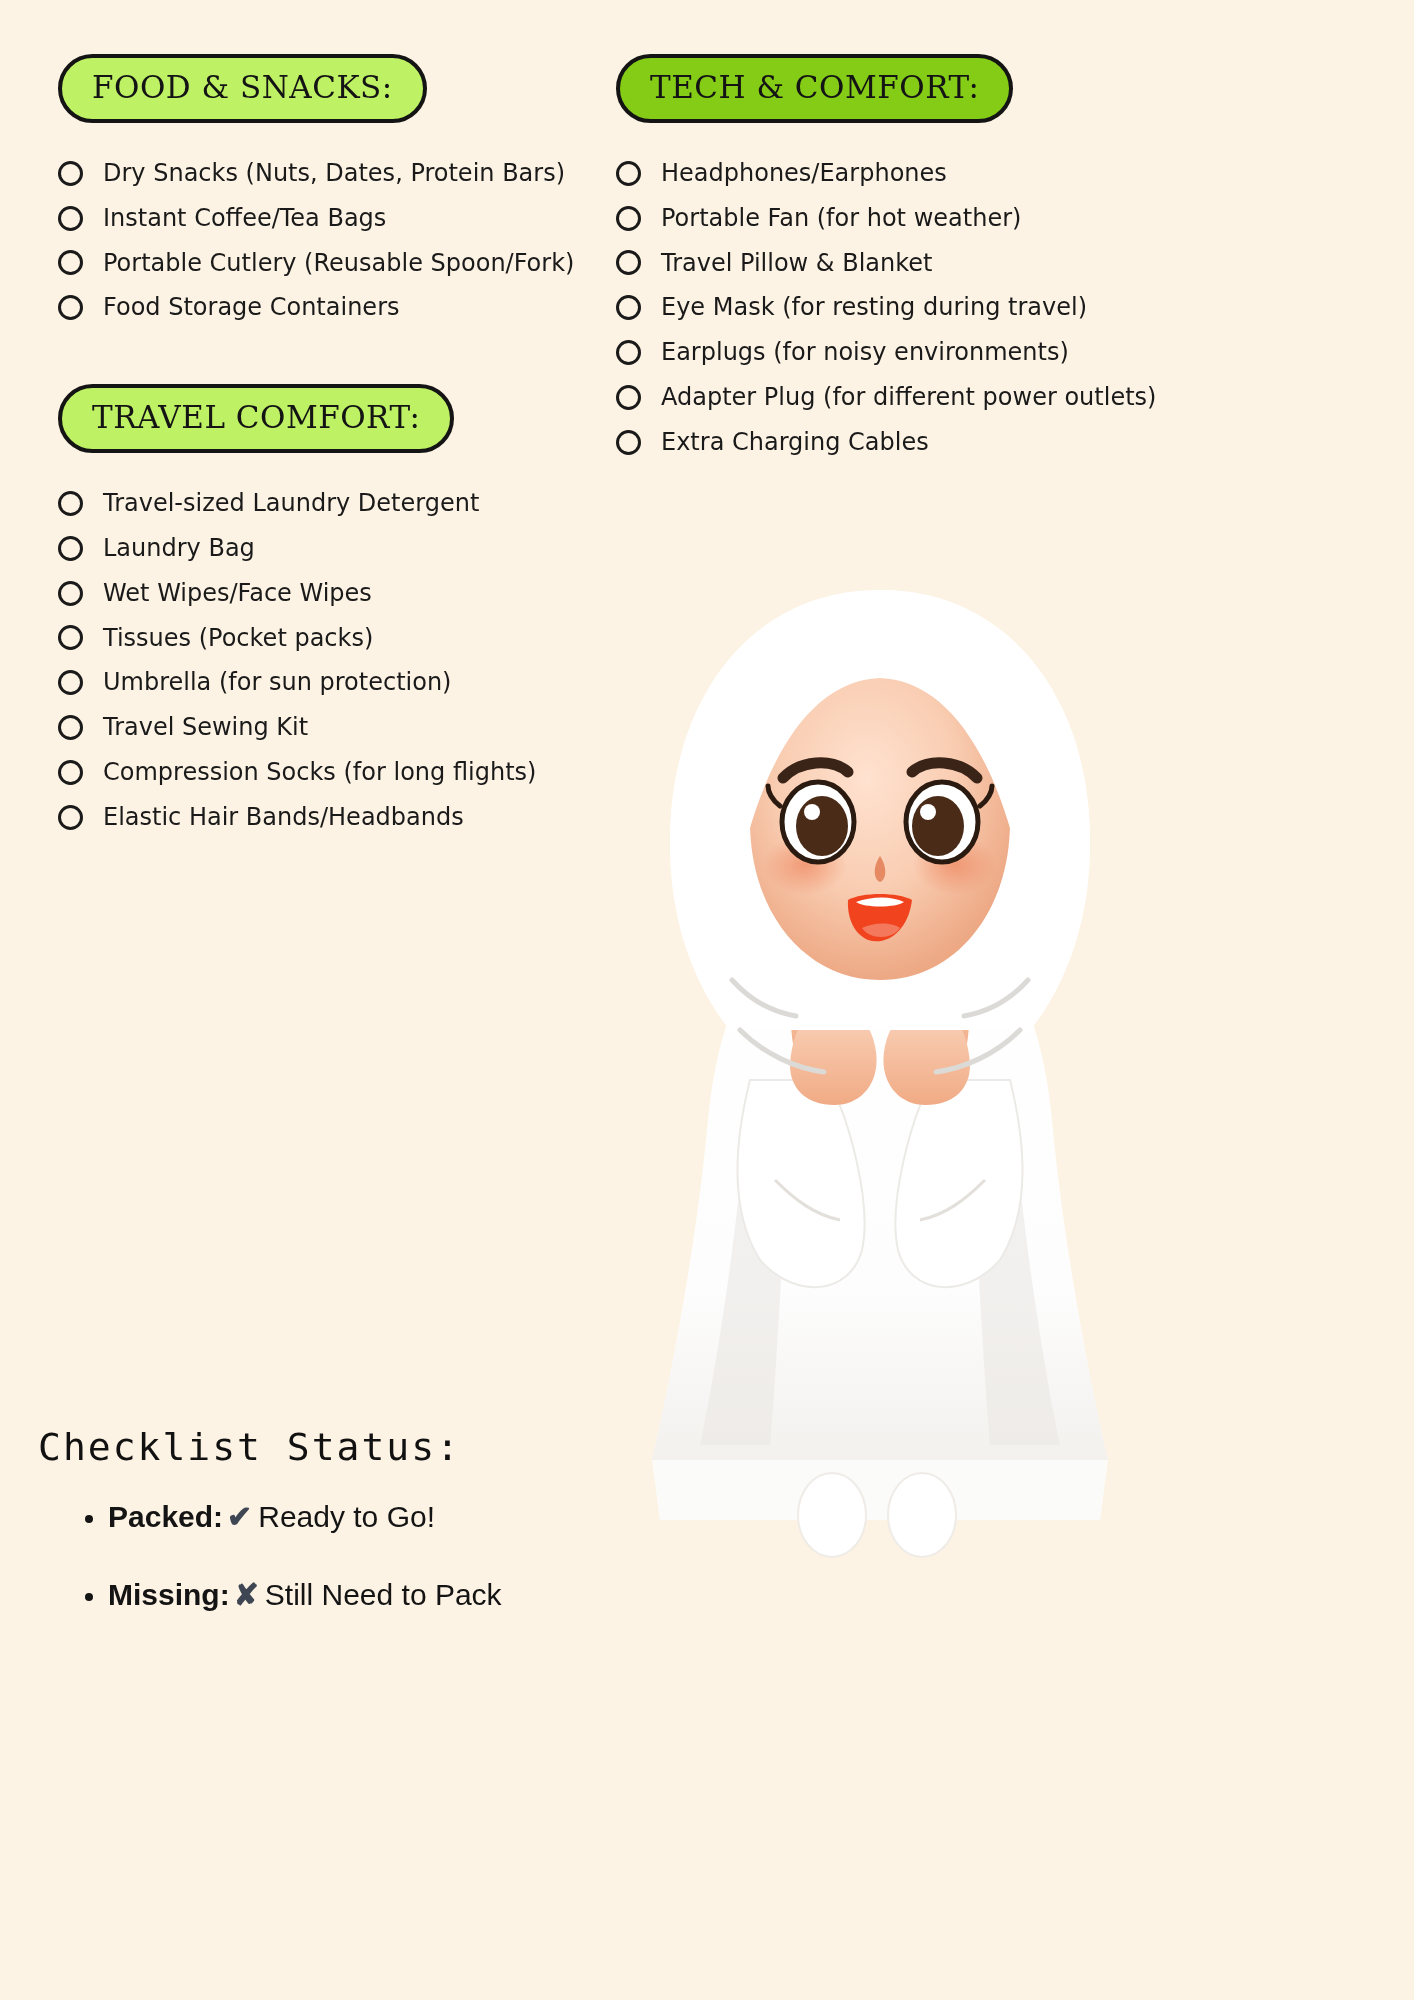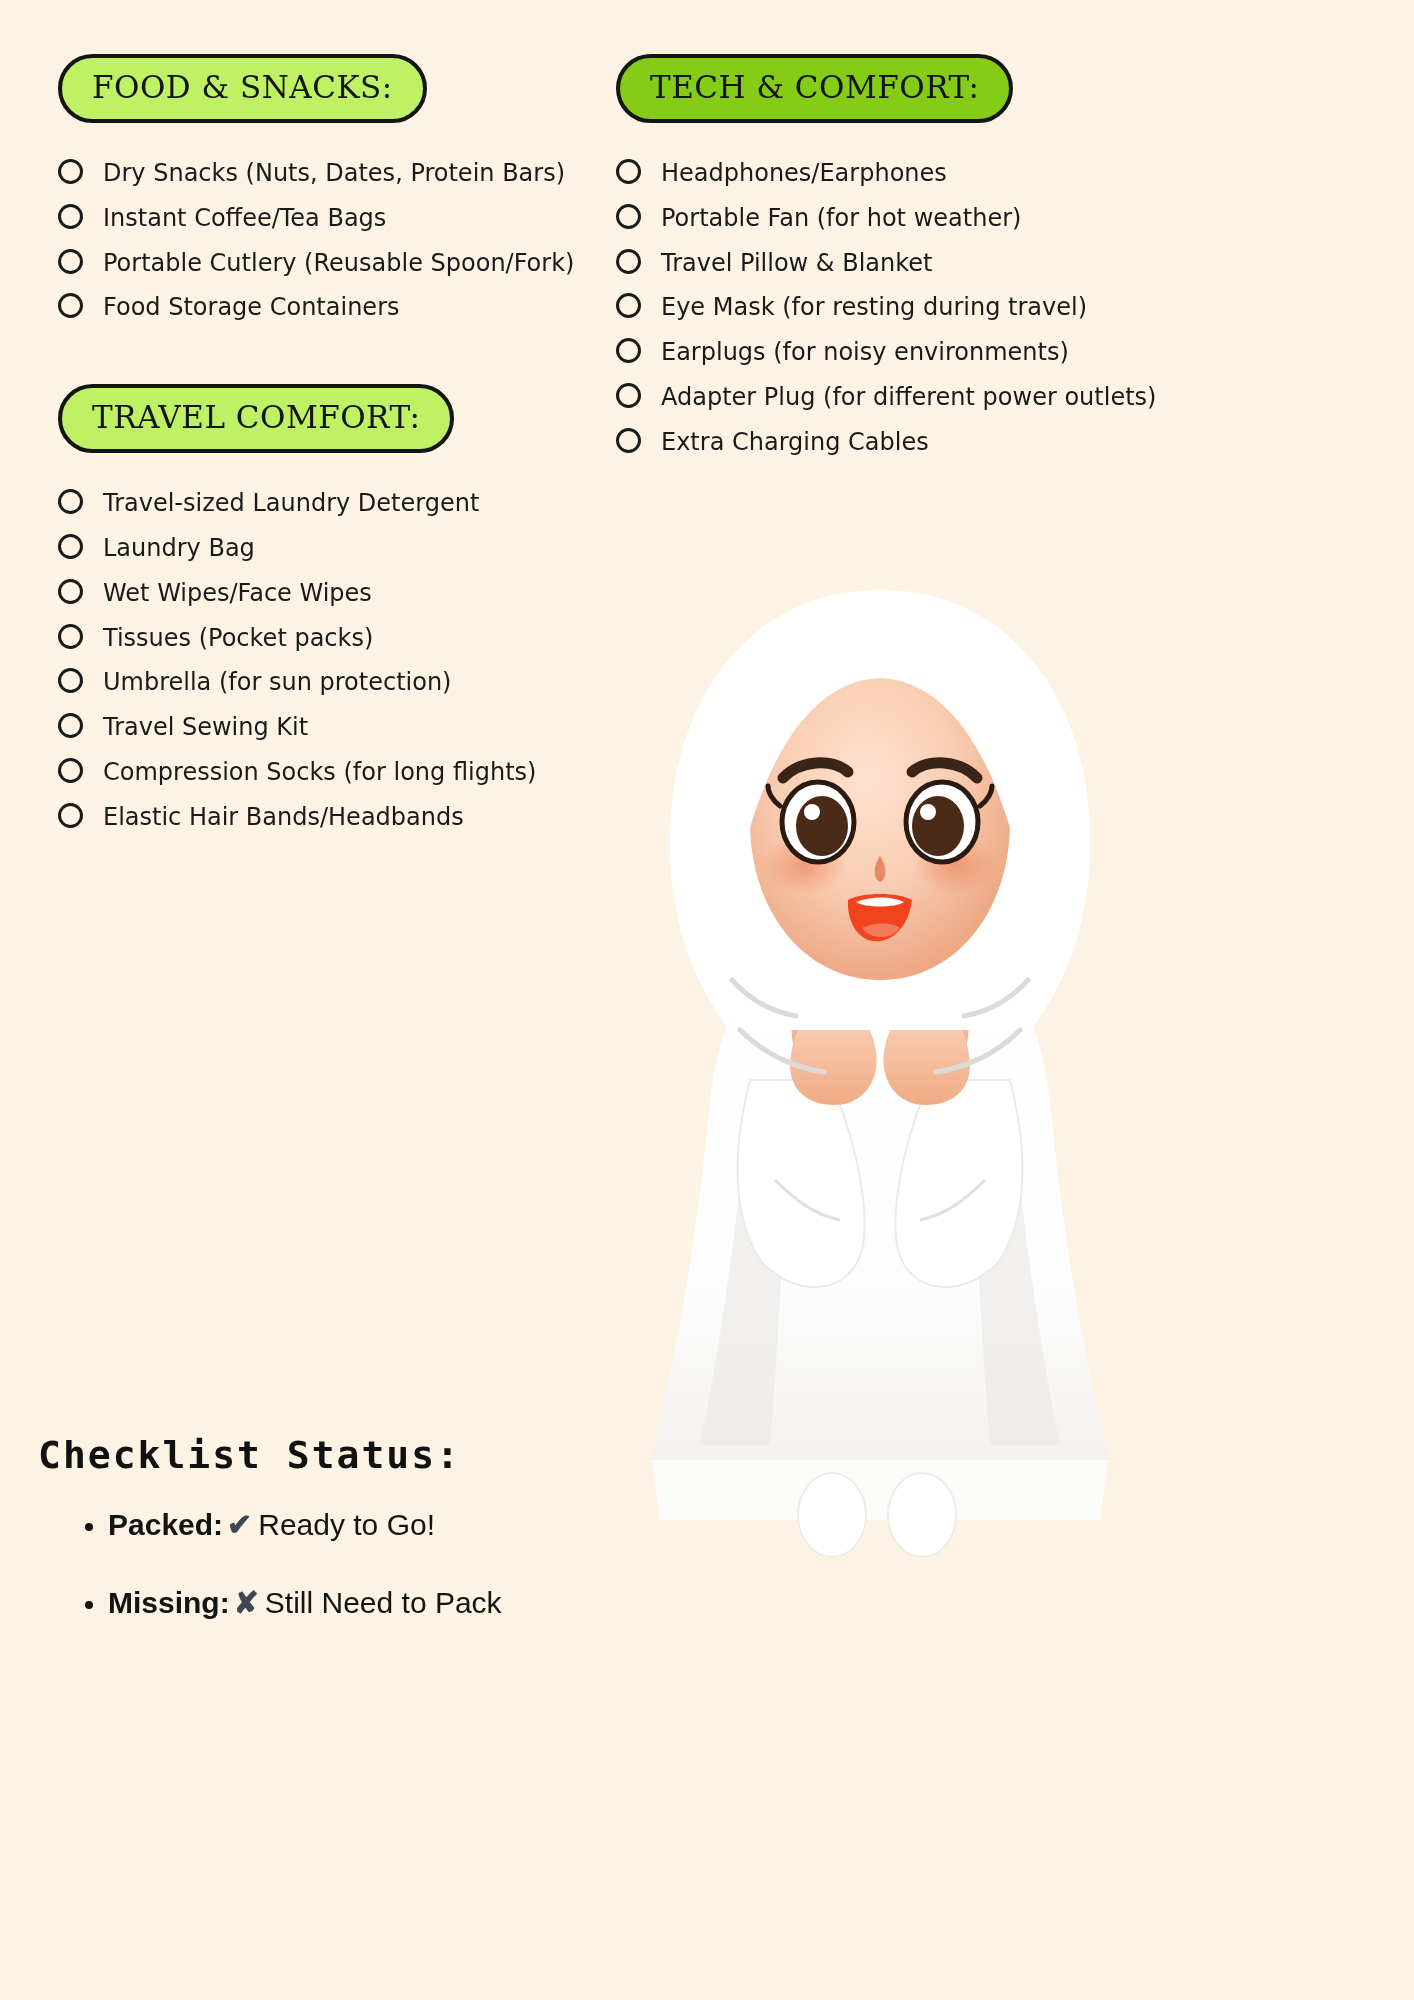--- a/index.html
+++ b/index.html
@@ -38,20 +38,21 @@
   .pill-green { background: #bef264; }
 
   
   .check-list {
     list-style: none;
     margin: 0;
     padding: 0;
   }
   .check-item {
     display: flex;
+    align-items: center;
     gap: 20px;
     margin-bottom: 16px;
   }
   .check-box {
     flex: 0 0 auto;
     width: 25px;
     height: 25px;
     border: 3px solid #1a1a1a;
     border-radius: 50%;
     box-sizing: border-box;
@@ -82,25 +83,25 @@
 
   
   .status-block {
     position: absolute;
     left: 38px;
     top: 1425px;
     width: 640px;
   }
   .status-title {
     font-family: "DejaVu Sans Mono", "Liberation Mono", monospace;
-    font-weight: bold;
+    font-weight: normal;
     font-size: 38px;
     letter-spacing: 2px;
     color: #111;
-    margin: 8px 0 30px 0;
+    margin: 0 0 30px 0;
   }
   .status-list {
     list-style: disc;
     margin: 0;
     padding-left: 70px;
   }
   .status-list li {
     font-family: Liberation Sans, sans-serif;
     font-size: 30px;
     color: #141414;

